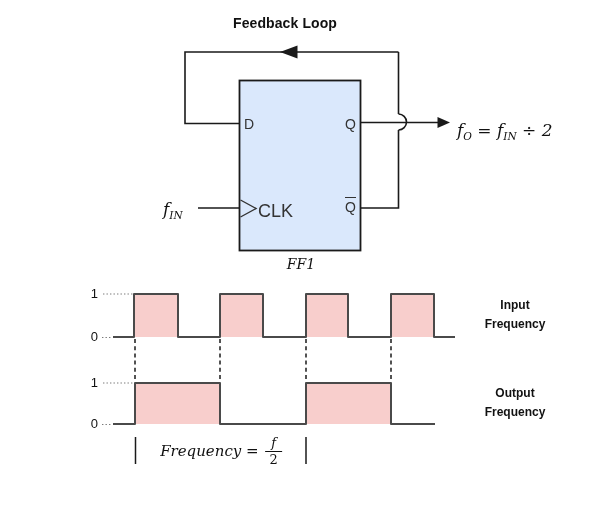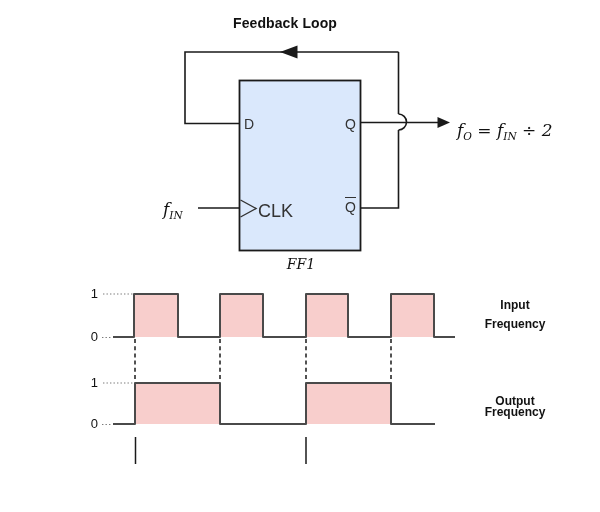--- a/index.html
+++ b/index.html
@@ -30,21 +30,21 @@
   .pin{color:var(--pin-text);font-size:14px;}
   .pin-d{left:244px;top:116px;}
   .pin-q{left:345px;top:116px;}
   .pin-clk{left:258px;top:201px;font-size:18px;text-align:center;}
   .pin-qbar{left:345px;top:197px;}
   .overline-q{display:inline-block;border-top:1.6px solid var(--pin-text);padding-top:1px;}
   .ff1-label{left:301px;top:256px;font-size:14px;}
 
   .axis-num{position:absolute;left:72px;width:26px;text-align:right;font-size:13px;line-height:16px;}
   .wave-name{position:absolute;left:515px;transform:translateX(-50%);font-weight:bold;font-size:12px;line-height:19px;}
-  .in-l1{top:296px;} .in-l2{top:315px;} .out-l1{top:384px;margin-top:8px;} .out-l2{top:403px;}
+  .in-l1{top:296px;} .in-l2{top:315px;} .out-l1{top:384px;} .out-l2{top:403px;}
 
   .freq-annot{left:221px;top:435px;transform:translateX(-50%);display:flex;align-items:center;
               font-size:15px;}
   .frac{display:inline-flex;flex-direction:column;align-items:center;font-size:13px;line-height:1.2;margin-left:7px;}
   .frac .den{border-top:1.4px solid var(--text);padding:0 4px;font-style:normal;}
 </style>
 </head>
 <body>
 
 <div class="stage">
@@ -98,17 +98,24 @@
   <div class="lbl pin pin-q">Q</div>
   <div class="lbl pin pin-clk">CLK</div>
   <div class="lbl pin pin-qbar"><span class="overline-q">Q</span></div>
   <div class="lbl math center ff1-label">FF1</div>
 
   <div class="wave-name in-l1">Input</div>
   <div class="wave-name in-l2">Frequency</div>
   <div class="wave-name out-l1">Output</div>
   <div class="wave-name out-l2">Frequency</div>
 
+  <div class="lbl math freq-annot">
+    <span>Frequency =</span>
+    <span class="frac">
+      <span class="num">f</span>
+      <span class="den">2</span>
+    </span>
+  </div>
 <div class="axis-num" style="top: 286px;">1</div>
     <div class="axis-num" style="top: 329px;">0</div>
     <div class="axis-num" style="top: 375px;">1</div>
     <div class="axis-num" style="top: 416px;">0</div>
   </div>
 
 </body></html>

